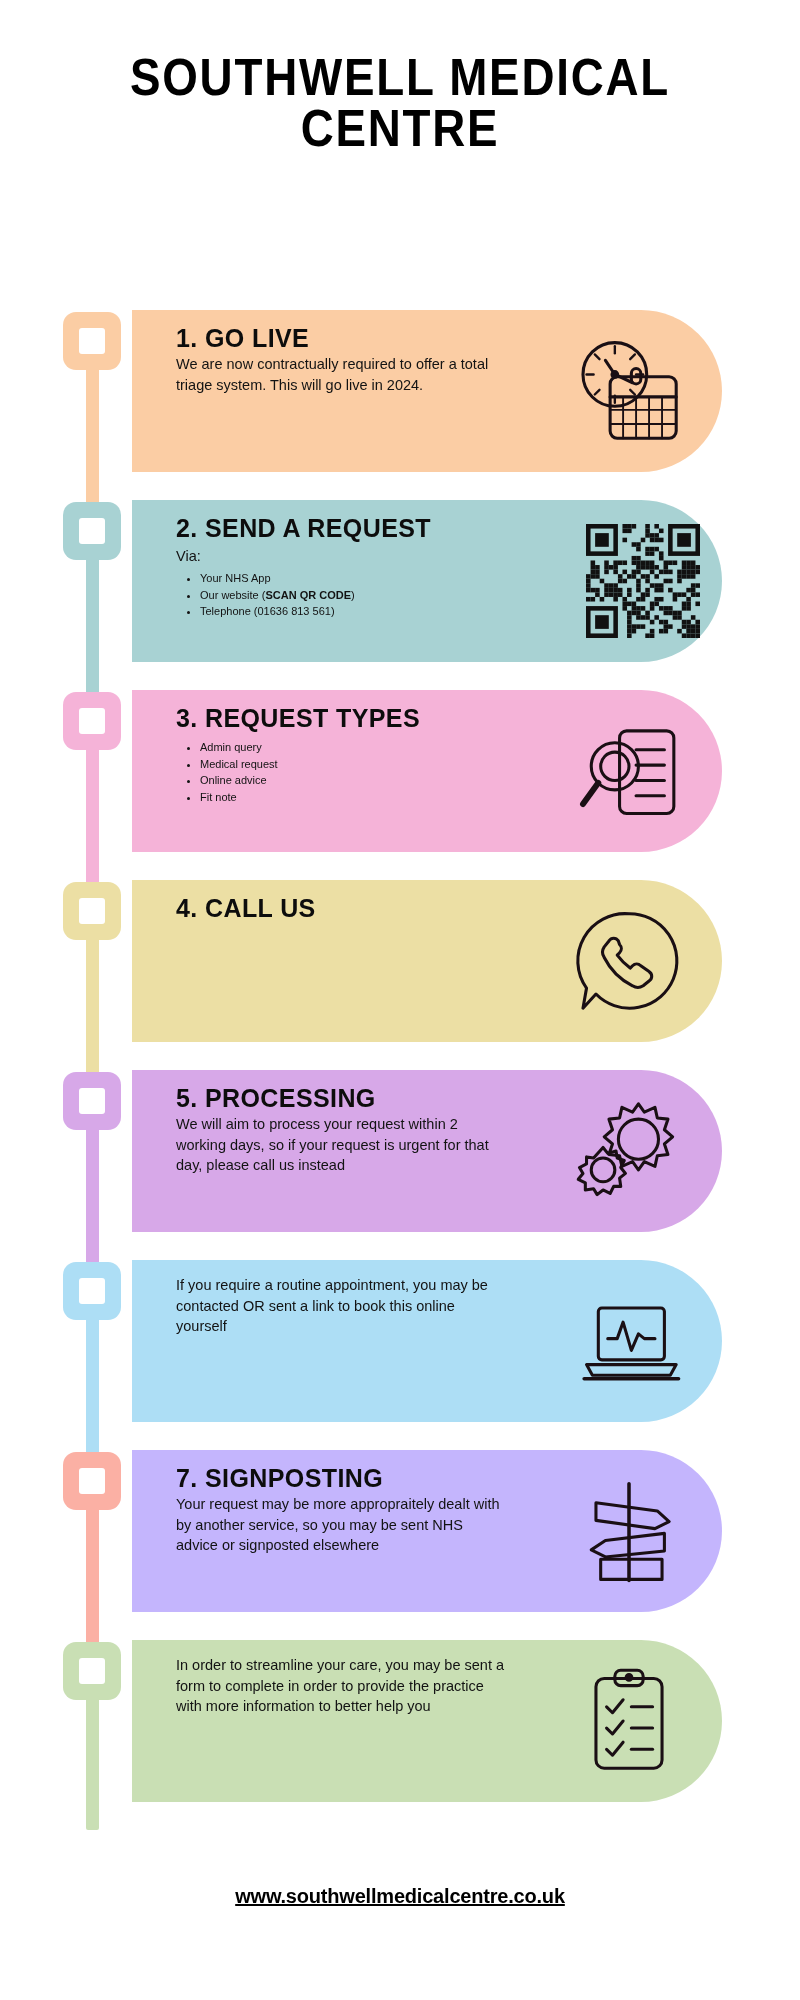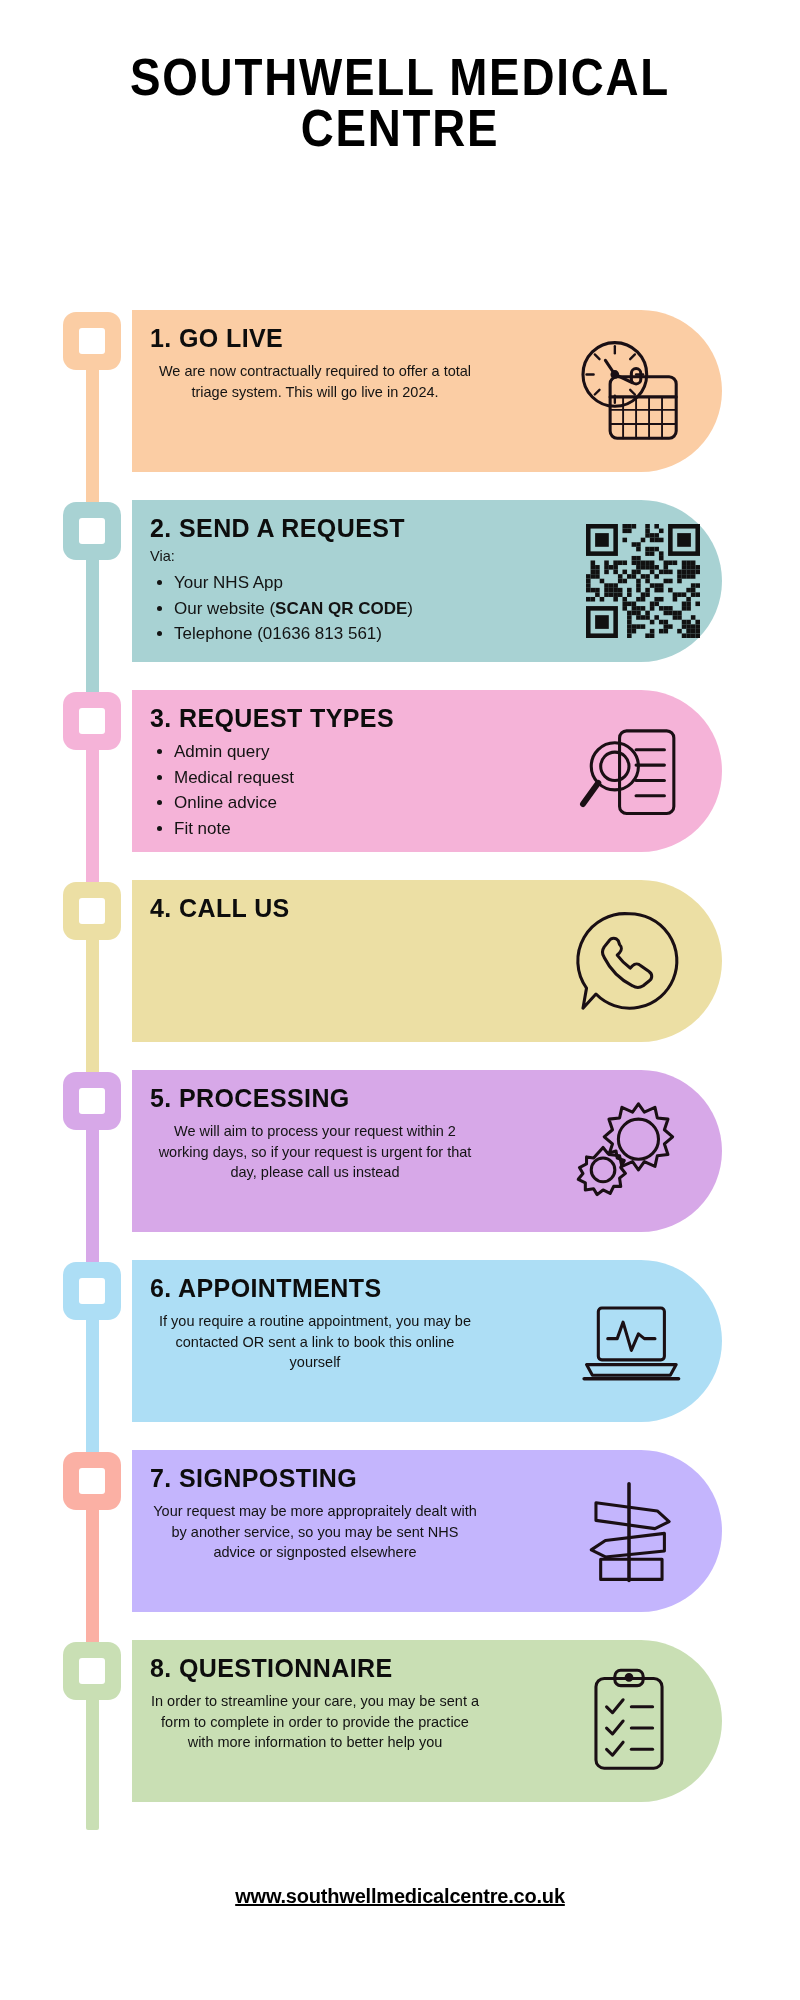--- a/index.html
+++ b/index.html
@@ -63,42 +63,41 @@
 
   .card{
     position:absolute;
     left:132px;
     top:10px;
     width:590px;
     height:162px;
     border-radius:0 90px 90px 0;
     z-index:2;
     box-sizing:border-box;
-    padding:14px 0 0 18px;
+    padding:14px 0 0 44px;
   }
   .card h2{
     margin:0;
     font-size:25px;
     font-weight:bold;
     letter-spacing:0.4px;
     color:#0d0d0d;
     font-family:"Liberation Sans","DejaVu Sans",sans-serif;
   }
   .card .body{
-    margin-top:8px;
+    margin-top:1px;
     font-size:14.5px;
     line-height:1.42;
     color:#131313;
     max-width:330px;
-    text-align:center;
   }
   .card ul{
     margin:6px 0 0 0;
     padding-left:24px;
-    font-size:17px;
+    font-size:11px;
     line-height:1.5;
     color:#131313;
   }
   .card .via{font-size:14.5px;color:#131313;margin-top:5px;}
   .card ul li{margin:0;}
   .card b{font-weight:bold;}
 
   .icon{
     position:absolute;
     right:34px;
@@ -484,21 +483,20 @@
             </svg>
           </div>
         </div>
         <div class="marker" style="background:#d7a8e8">
           <i></i>
         </div>
       </div>
       <div class="row">
         <div class="rail" style="background:#addef5;"></div>
         <div class="card" style="background:#addef5">
-          <h2>6. APPOINTMENTS</h2>
           <div class="body">If you require a routine appointment, you may be contacted OR sent a link to book this online yourself</div>
           <div class="icon">
             <svg viewBox="0 0 100 100" fill="none" stroke="#1a0f14" stroke-width="2.6" stroke-linecap="round" stroke-linejoin="round">
               <rect x="24" y="22" width="56" height="44" rx="3"></rect>
               <path d="M14 70h76l-5 9H19z"></path>
               <path d="M12 82h80" stroke-width="3"></path>
               <polyline points="32,48 40,48 45,34 52,58 58,44 63,48 72,48"></polyline>
             </svg>
           </div>
         </div>
@@ -520,21 +518,20 @@
             </svg>
           </div>
         </div>
         <div class="marker" style="background:#fbb0a4">
           <i></i>
         </div>
       </div>
       <div class="row">
         <div class="rail" style="background:#c9dfb4;height:160px;"></div>
         <div class="card" style="background:#c9dfb4">
-          <h2>8. QUESTIONNAIRE</h2>
           <div class="body">In order to streamline your care, you may be sent a form to complete in order to provide the practice with more information to better help you</div>
           <div class="icon">
             <svg viewBox="0 0 100 100" fill="none" stroke="#1a0f14" stroke-width="2.6" stroke-linecap="round" stroke-linejoin="round">
               <rect x="22" y="14" width="56" height="76" rx="7"></rect>
               <rect x="38" y="7" width="24" height="13" rx="5"></rect>
               <circle cx="50" cy="13" r="2.4" fill="#1a0f14"></circle>
               <polyline points="31,38 36,43 45,32"></polyline>
               <line x1="52" y1="38" x2="70" y2="38"></line>
               <polyline points="31,56 36,61 45,50"></polyline>
               <line x1="52" y1="56" x2="70" y2="56"></line>

